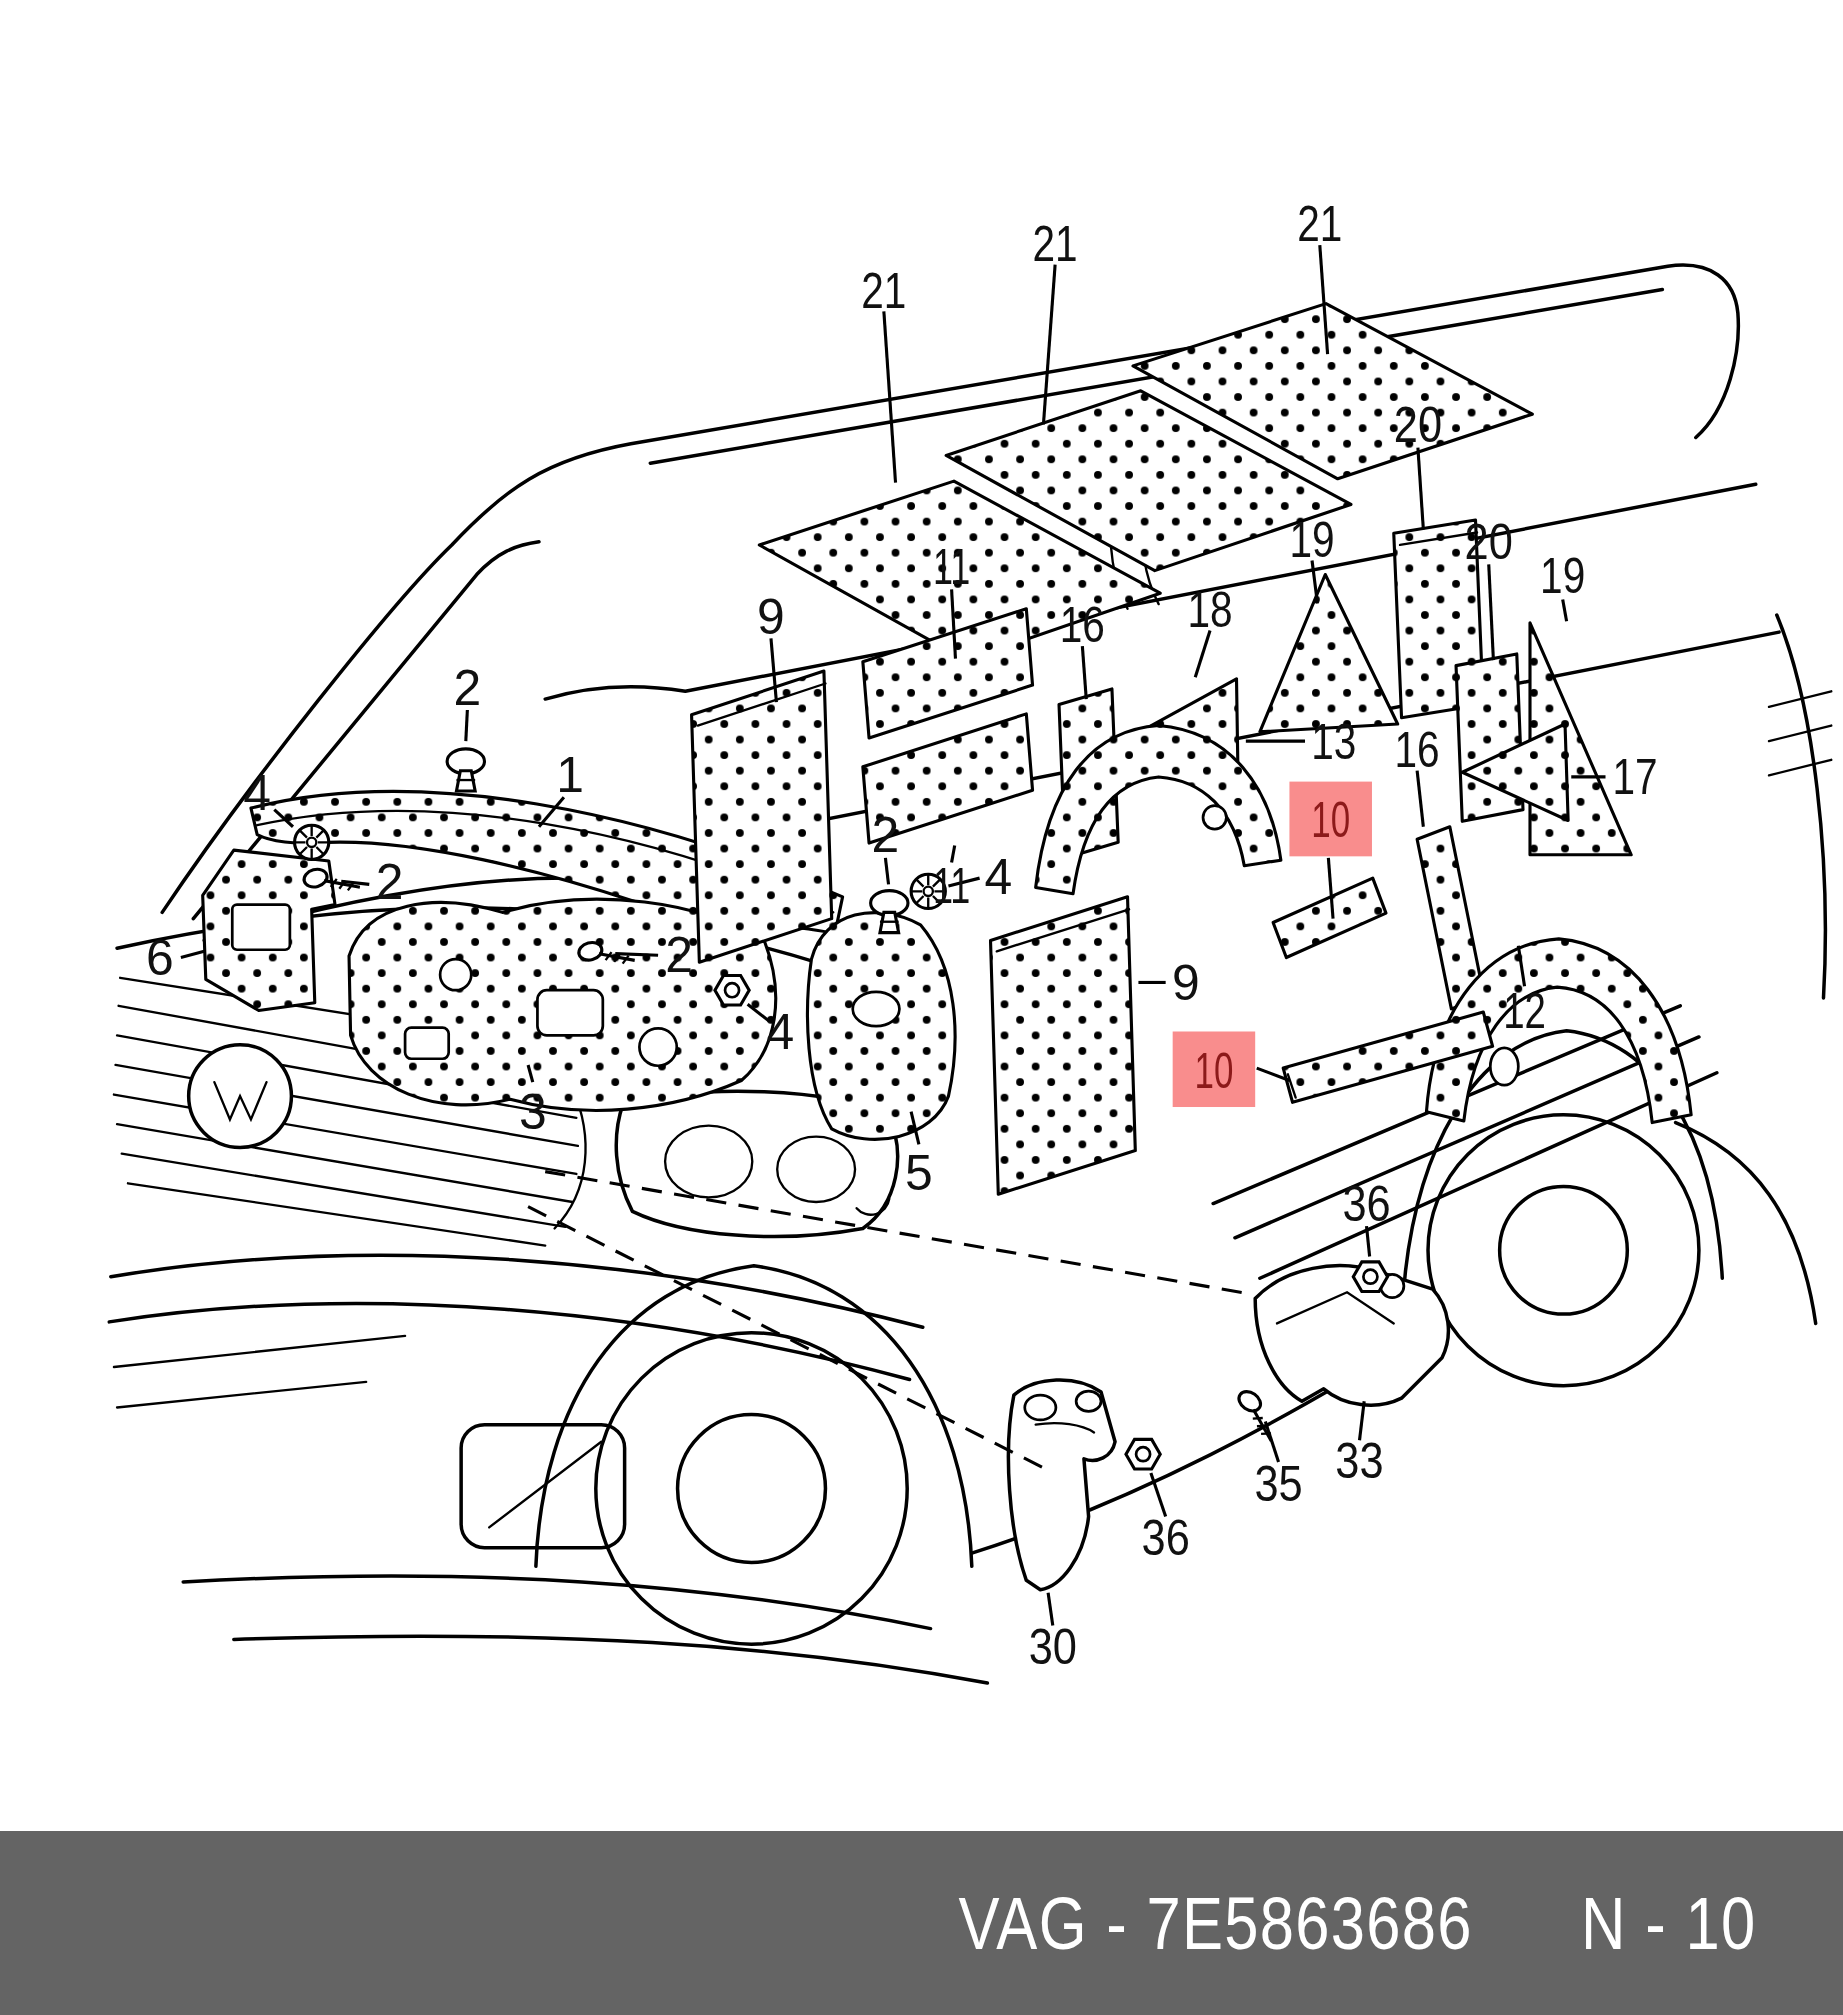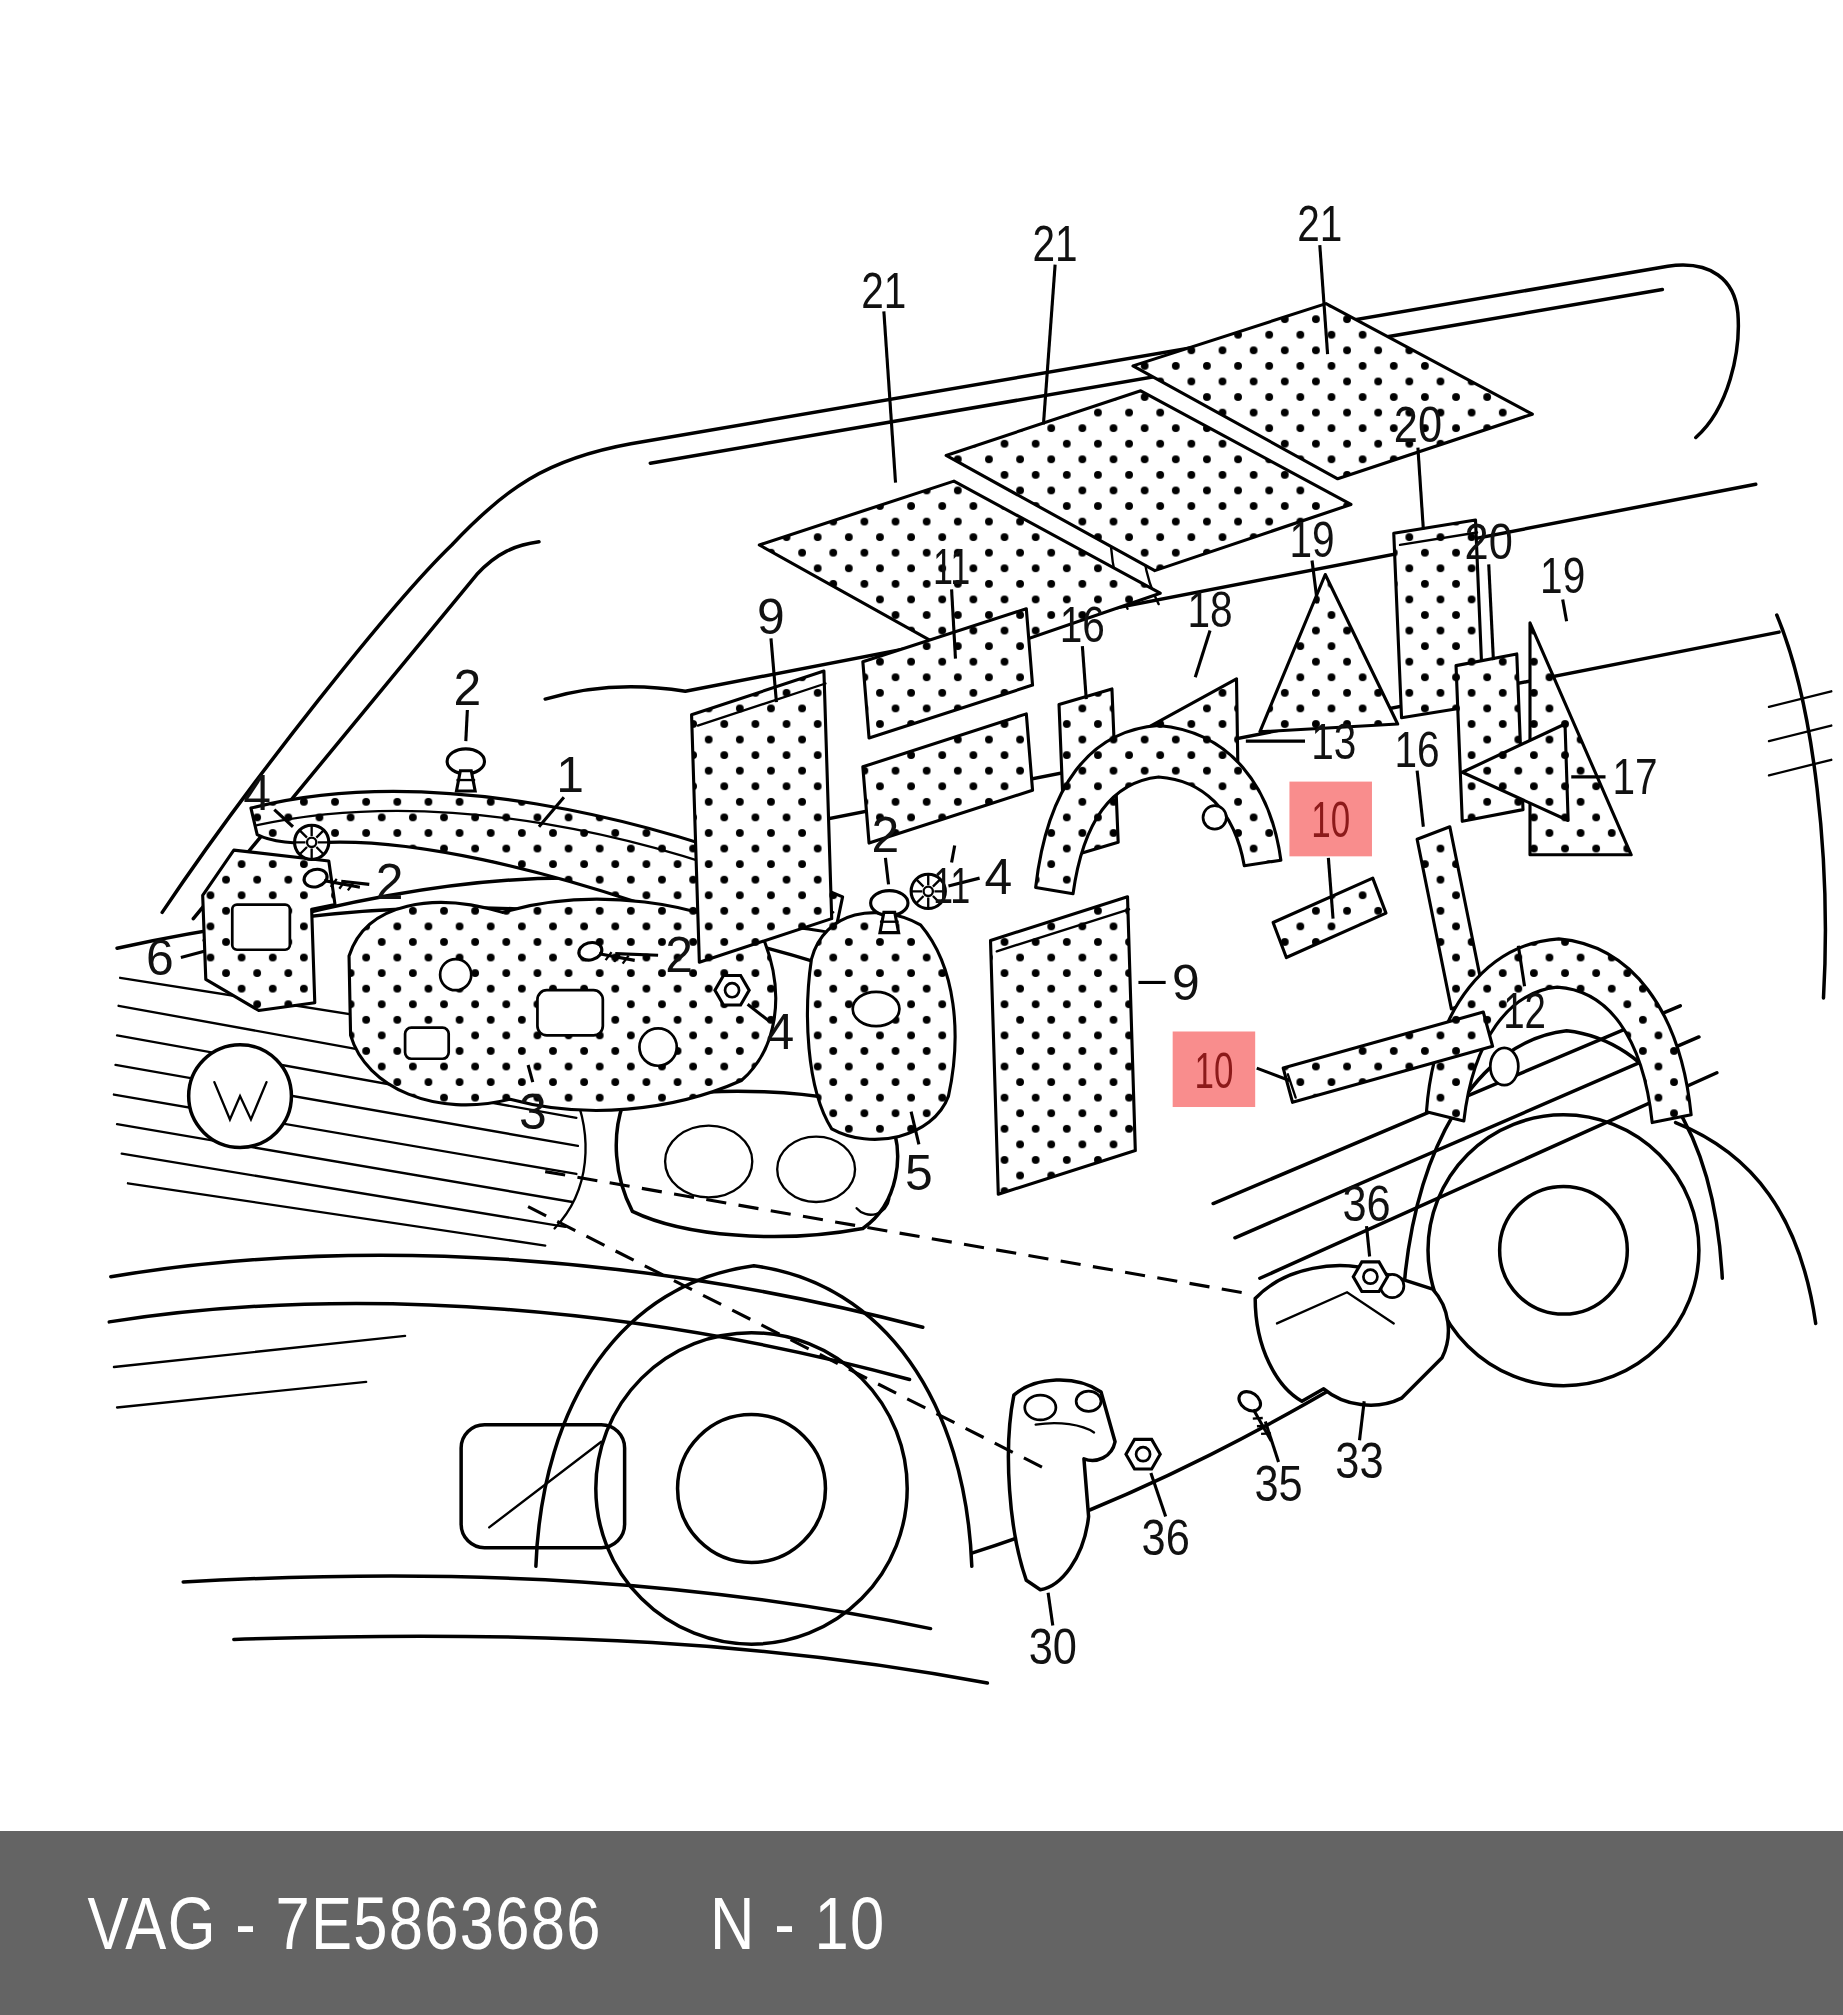--- a/index.html
+++ b/index.html
@@ -13,21 +13,21 @@
   svg text{font-family:"Liberation Sans",sans-serif;font-size:64px;fill:#111;}
   .ln{fill:none;stroke:var(--line);stroke-width:4.5;stroke-linecap:round;stroke-linejoin:round;}
   .thin{fill:none;stroke:var(--line);stroke-width:3;stroke-linecap:round;}
   .part{fill:url(#dots);stroke:var(--line);stroke-width:4;stroke-linejoin:round;}
   .solid{fill:#fff;stroke:var(--line);stroke-width:4.5;stroke-linejoin:round;}
   .hole{fill:#fff;stroke:var(--line);stroke-width:3.5;}
   .leader{fill:none;stroke:var(--line);stroke-width:4;}
   .dash{fill:none;stroke:var(--line);stroke-width:4;stroke-dasharray:26 16;}
   .hl{fill:var(--highlight_bg);}
   .hl-text{fill:var(--highlight_text);}
-  .footer{height:184px;background:var(--footer_bg);display:flex;align-items:center;justify-content:flex-start;}
+  .footer{height:184px;background:var(--footer_bg);display:flex;align-items:center;justify-content:flex-end;}
   .footer-inner{display:flex;gap:132px;transform:scaleX(0.82);color:var(--footer_text);
     font-size:75px;font-weight:400;letter-spacing:1.6px;white-space:nowrap;}
 </style>
 </head>
 <body>
 
 <div class="page">
   <div class="diagram-wrap">
   <svg width="1844" height="1831" viewBox="0 0 2368 2352" xmlns="http://www.w3.org/2000/svg">
     <defs>

